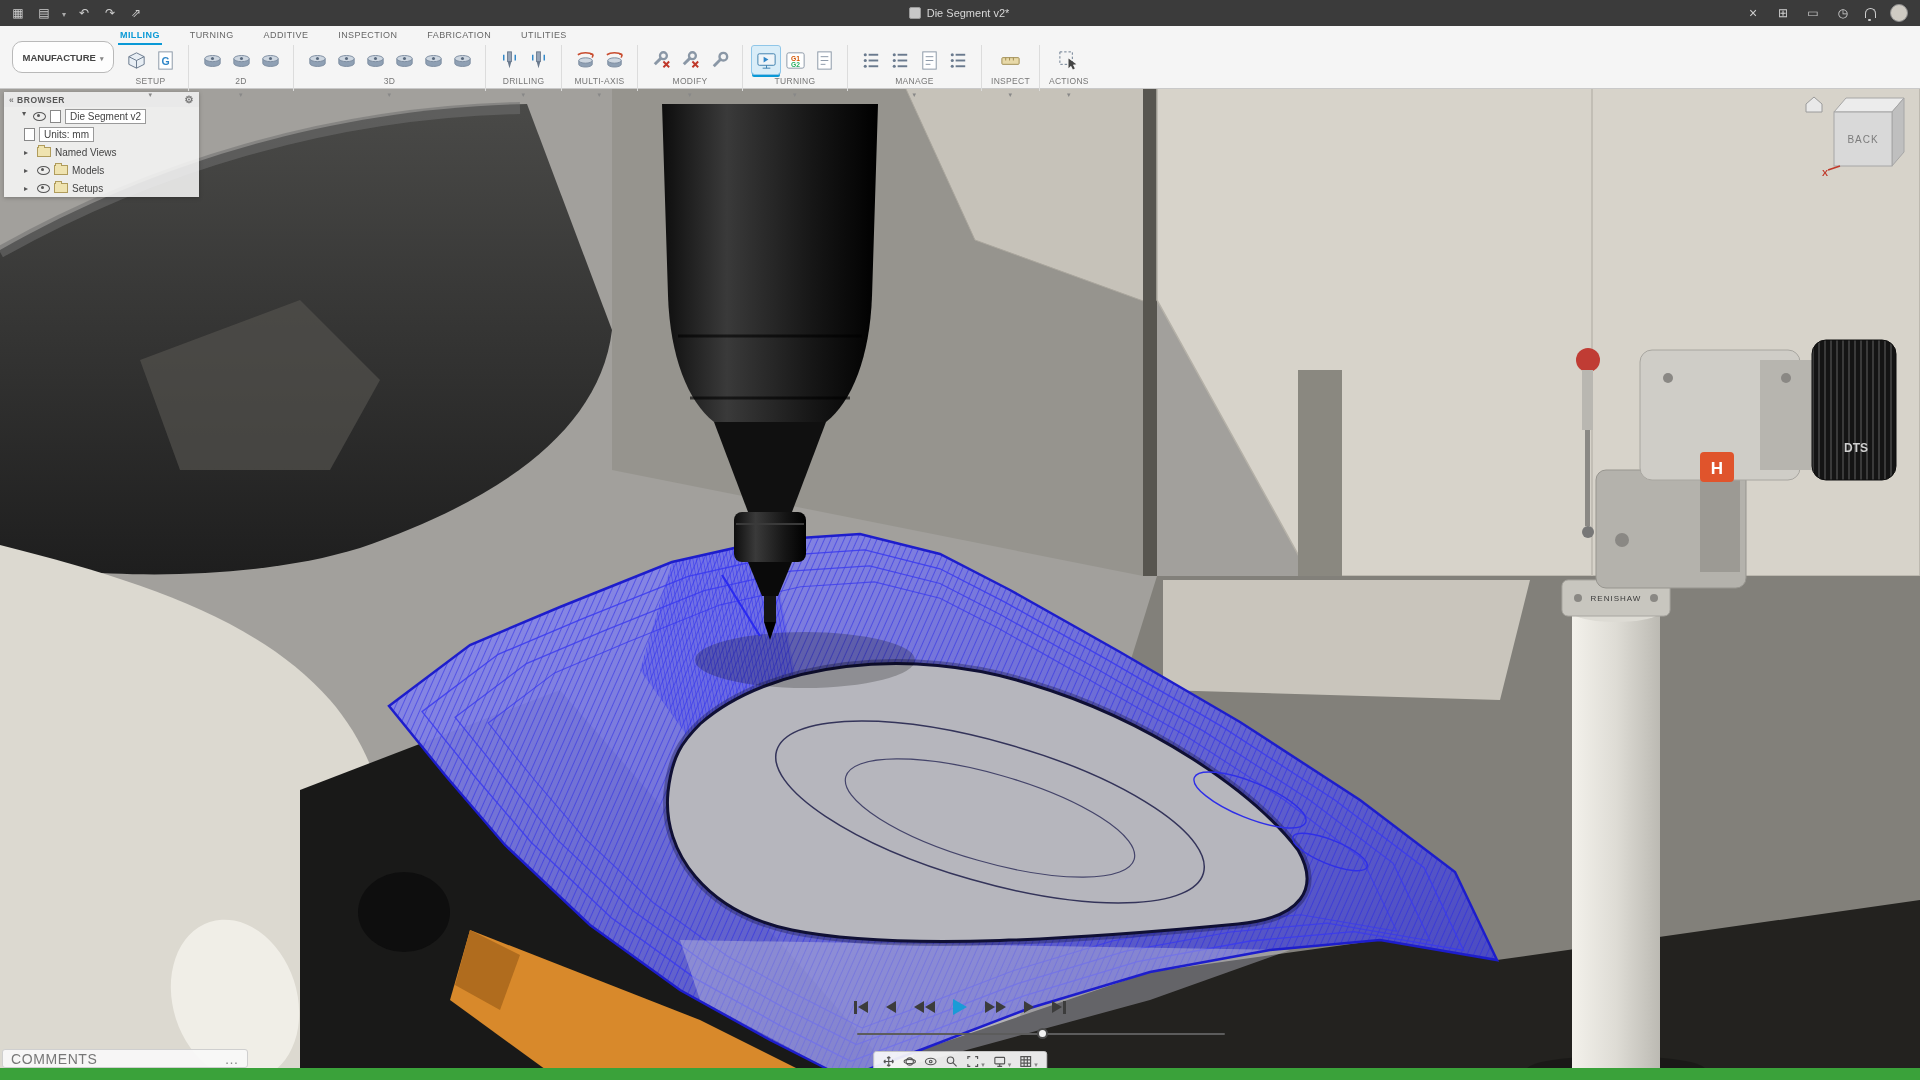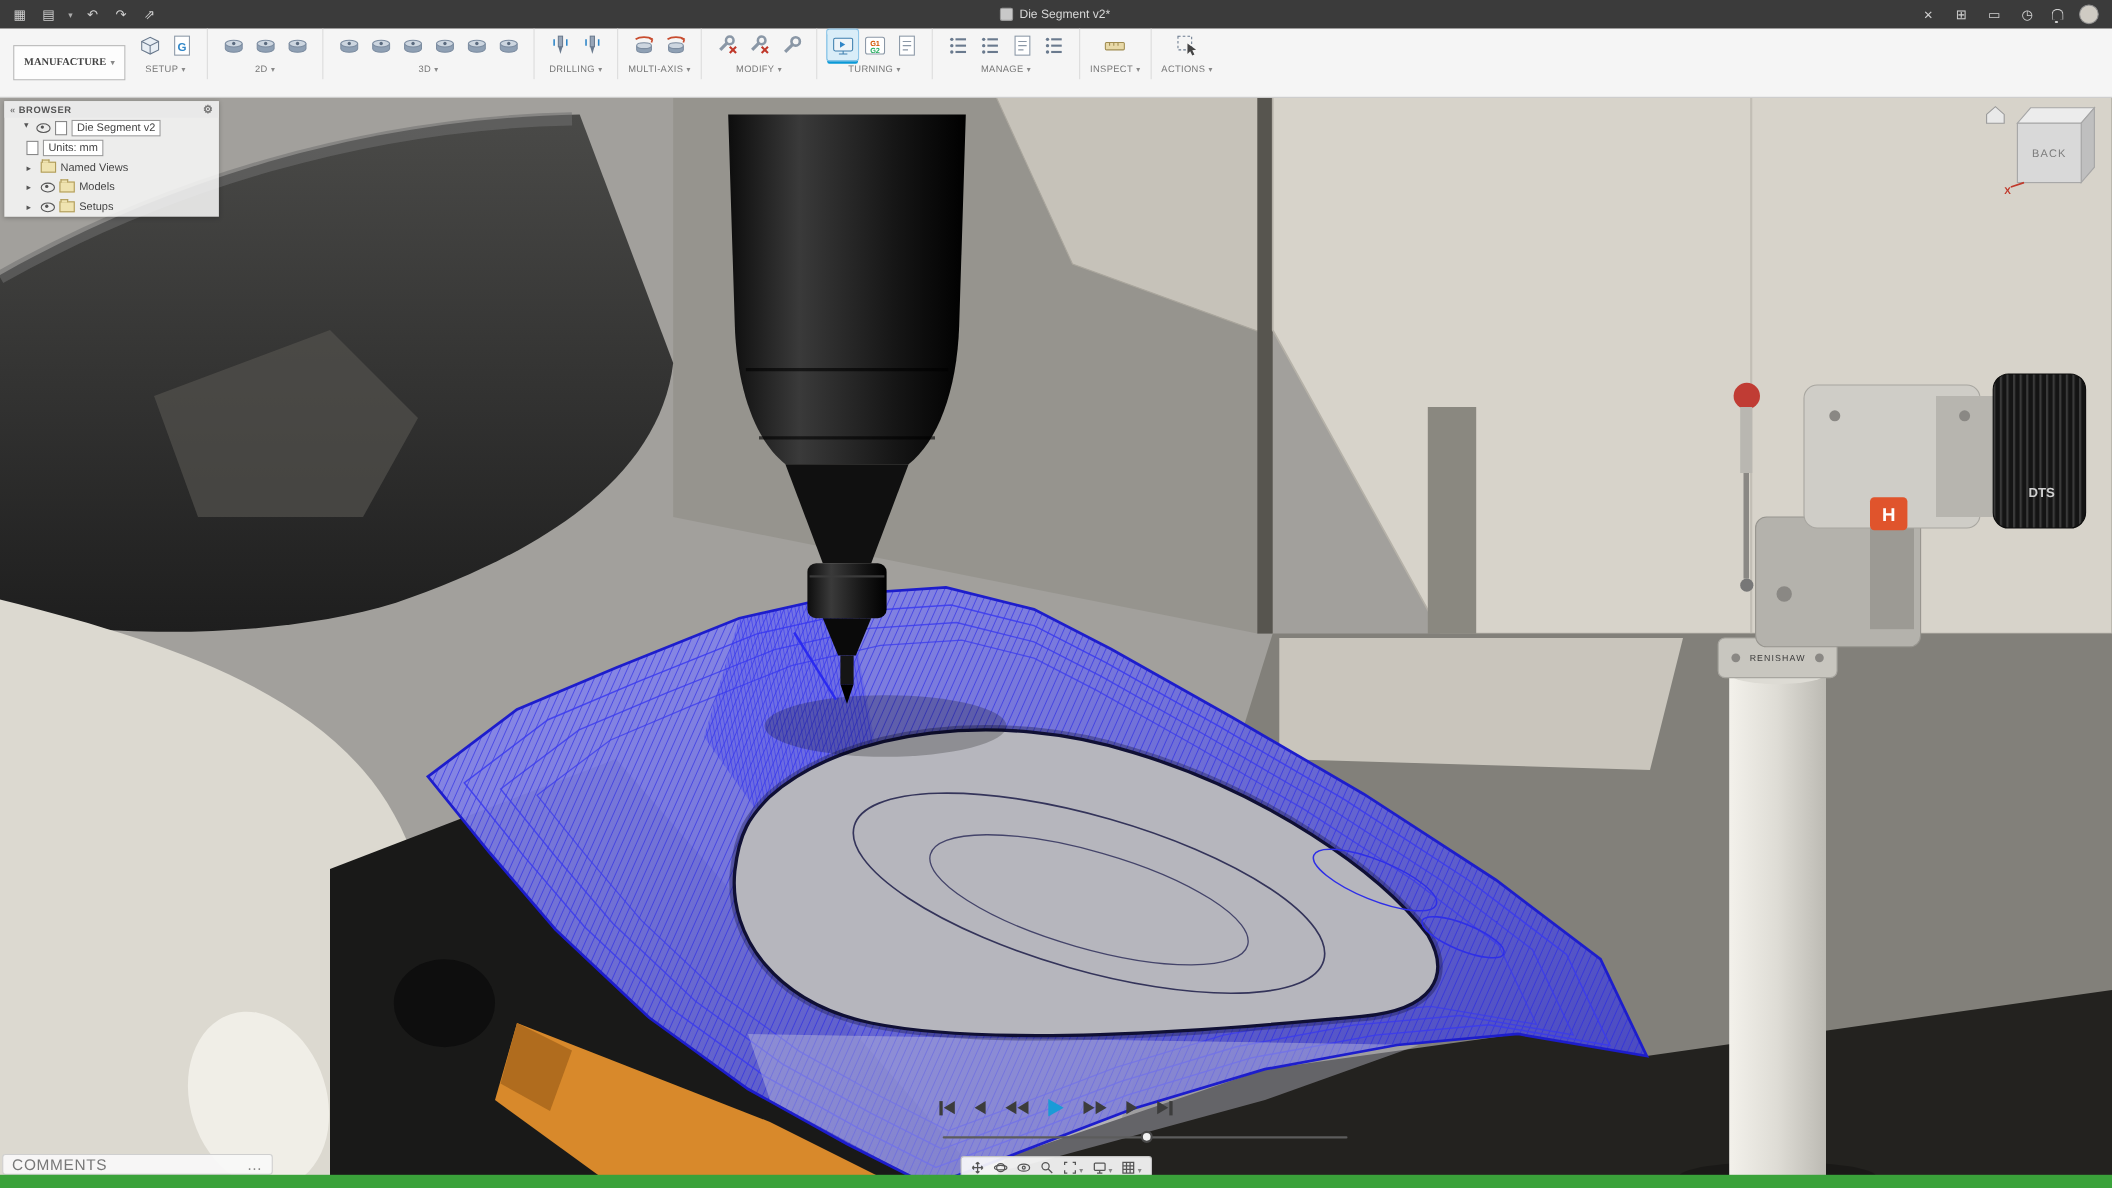--- a/index.html
+++ b/index.html
@@ -21,34 +21,34 @@
   .bell{width:9px;height:9px;border:1.5px solid #cfcfcf;border-bottom:none;border-radius:6px 6px 0 0;position:relative;}
   .bell::after{content:"";position:absolute;left:2px;bottom:-3px;width:3px;height:2px;background:#cfcfcf;border-radius:2px;}
   .avatar{width:16px;height:16px;border-radius:50%;background:#cfcbc3;border:1px solid #8d8d8d;}
   .tb-cube{width:10px;height:10px;background:#c8c8c8;border:1px solid #9a9a9a;border-radius:2px;}
   .tiny-caret::after{content:"▾";font-size:8px;color:#aaa;}
 
   
   .ribbon{position:absolute;top:26px;left:0;right:0;height:62px;background:#f5f5f5;
     border-bottom:1px solid #c9c9c9;z-index:30;}
   .wsp{position:absolute;left:12px;top:15px;height:32px;width:102px;background:#fdfdfd;
-    border:1px solid #b9b9b9;border-radius:0;font-size:9.5px;font-weight:bold;color:#444;
+    border:1px solid #b9b9b9;border-radius:10px;font-size:9.5px;font-weight:bold;color:#444;
     display:flex;align-items:center;justify-content:center;gap:4px;cursor:pointer;
-    font-family:Liberation Serif, serif;}
+    font-family:Liberation Sans, sans-serif;}
   .tabs-row{display:flex;gap:26px;margin-left:118px;height:19px;align-items:flex-end;}
   .tab{font-size:9px;letter-spacing:.4px;color:#666;padding:2px 2px 3px;cursor:pointer;border-bottom:2px solid transparent;}
   .tab.active{color:#0a99d6;border-bottom-color:#0a99d6;font-weight:bold;}
   .tools-row{display:flex;align-items:flex-start;margin-left:118px;height:42px;}
   .rgroup{display:flex;flex-direction:column;align-items:center;padding:0 4px;}
   .ricons{display:flex;align-items:center;gap:1px;height:30px;}
   .ricon{width:28px;height:28px;border:none;background:transparent;padding:1px;border-radius:2px;cursor:pointer;
     display:flex;align-items:center;justify-content:center;}
   .ricon.active-tool{background:#d9edf8;outline:1px solid #8fc6e8;box-shadow:0 3px 0 0 #0a99d6;}
   .ricon svg{width:23px;height:23px;}
-  .rlabel{font-size:8.5px;color:#777;letter-spacing:.3px;margin-top:1px;display:flex;gap:3px;align-items:center;cursor:pointer;}
+  .rlabel{font-size:8.5px;color:#777;letter-spacing:.3px;margin-top:1px;display:flex;gap:3px;align-items:center;cursor:pointer;flex-direction:column;}
   .caret::after{content:"▾";font-size:7px;color:#888;}
   .rsep{width:1px;background:#dcdcdc;height:46px;margin:0 5px;align-self:flex-start;}
 
   
   .browser{position:absolute;left:4px;top:92px;width:195px;z-index:20;
     background:rgba(250,250,250,.85);box-shadow:0 1px 4px rgba(0,0,0,.25);font-size:10px;color:#444;}
   .br-head{height:15px;background:rgba(233,233,233,.95);display:flex;align-items:center;
     padding:0 5px;font-size:8.5px;font-weight:bold;color:#555;letter-spacing:.5px;}
   .br-head .sp{flex:1;}
   .g-collapse::after{content:"«";color:#777;}
@@ -249,20 +249,28 @@
       <span class="avatar"></span>
     </div>
   </div>
 
   <div class="ribbon">
     <button class="wsp">
       <span>MANUFACTURE</span>
         <span class="caret"></span>
     </button>
 
+    <div class="tabs-row">
+      <span class="tab active">MILLING</span>
+      <span class="tab">TURNING</span>
+      <span class="tab">ADDITIVE</span>
+      <span class="tab">INSPECTION</span>
+      <span class="tab">FABRICATION</span>
+      <span class="tab">UTILITIES</span>
+    </div>
 
     <div class="tools-row">
 
       <div class="rgroup">
         <div class="ricons">
           <button class="ricon">
               <svg viewBox="0 0 24 24">
                 <use href="#sym-box"></use>
               </svg>
             </button>

